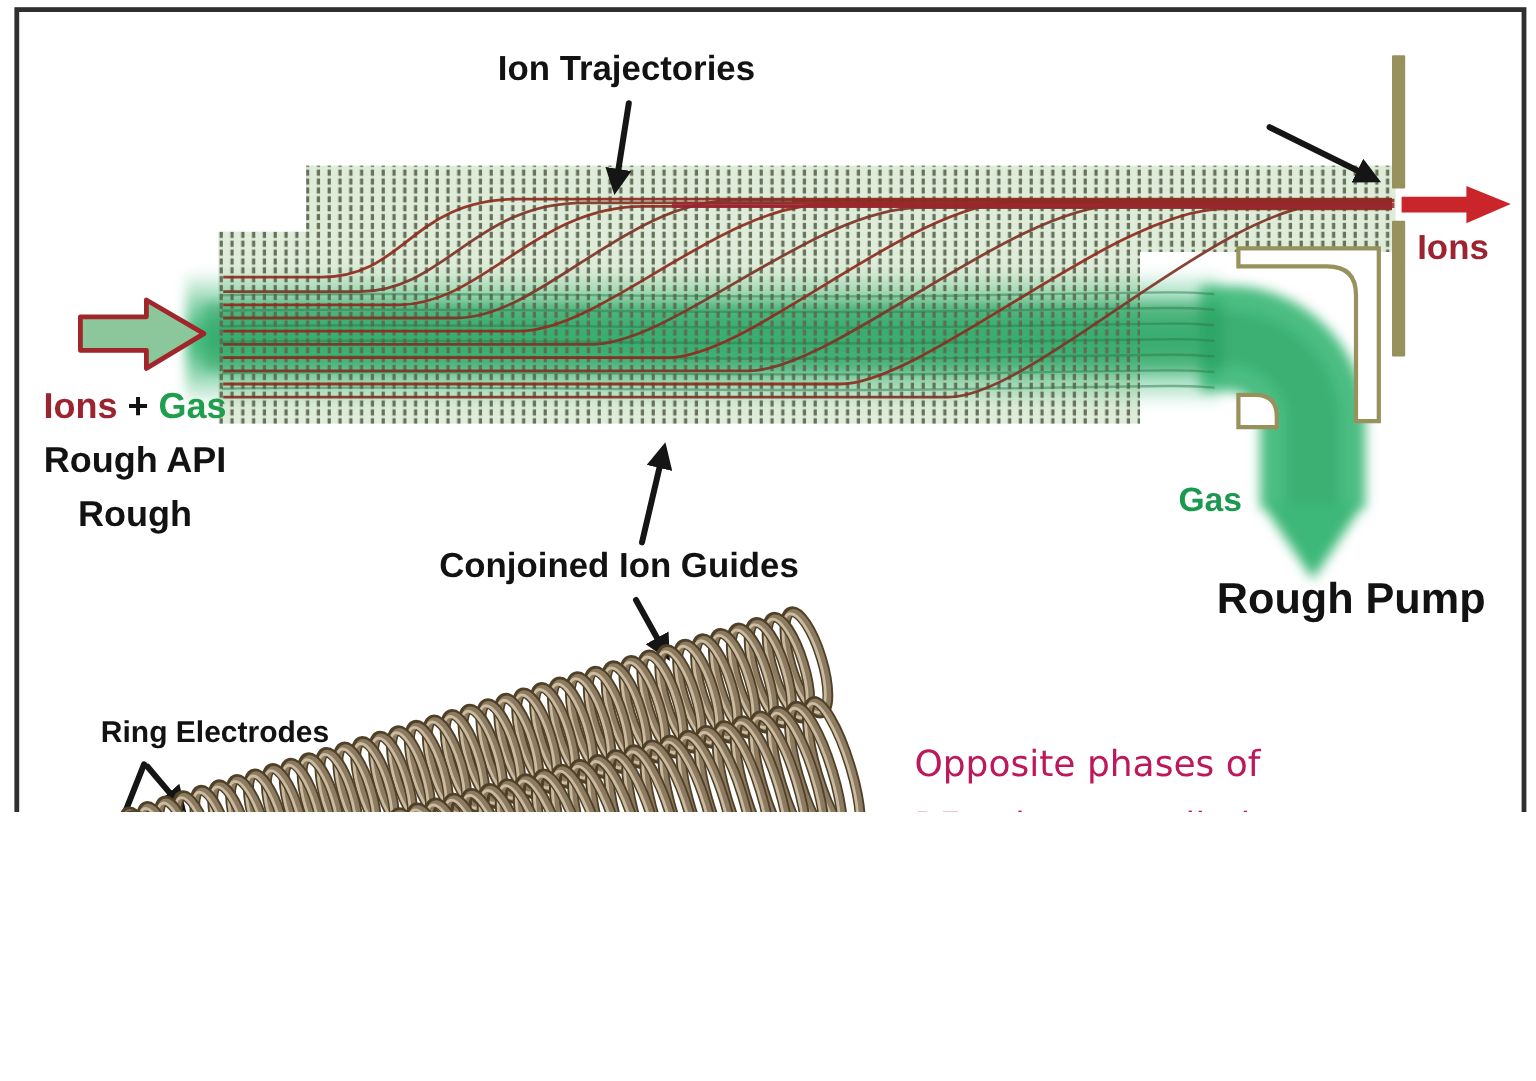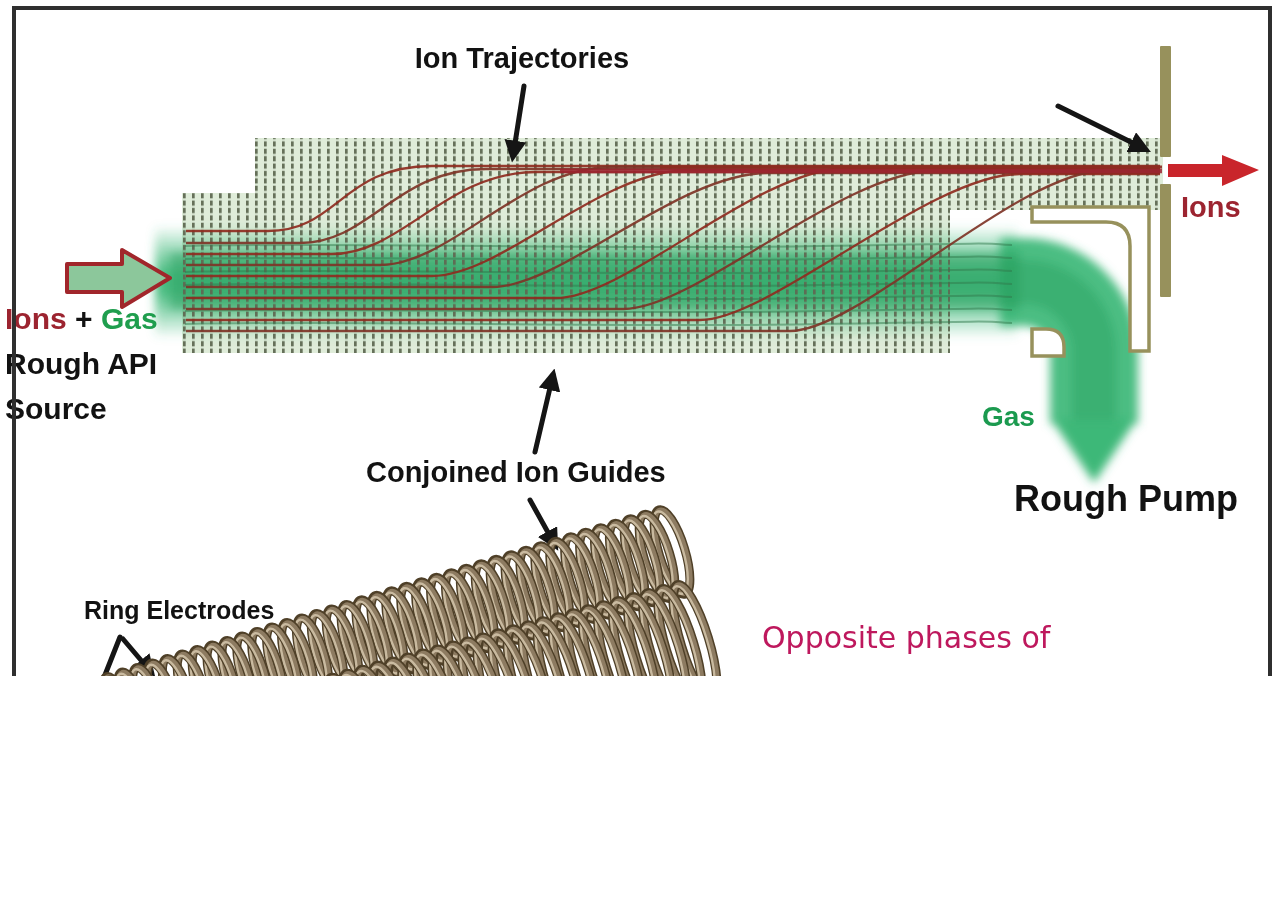--- a/index.html
+++ b/index.html
@@ -5,21 +5,21 @@
   html,body{margin:0;padding:0;background:#ffffff;}
   .canvas{position:relative;width:1280px;height:676px;background:#fff;overflow:hidden;
           font-family:"Liberation Sans",sans-serif;}
   .canvas svg{position:absolute;left:0;top:0;}
   .frame{position:absolute;left:12px;top:6px;width:1252px;height:874px;
          border:4px solid #2f2f2f;pointer-events:none;}
   .lbl{position:absolute;font-weight:bold;color:#121212;white-space:nowrap;}
   #lbl-ion-trajectories{left:397px;top:42px;width:250px;text-align:center;font-size:29px;}
   #lbl-differential-aperture{left:958px;top:22px;width:200px;text-align:center;font-size:27px;line-height:33px;}
   #lbl-ions-out{left:1181px;top:191px;font-size:29px;color:#9c2430;}
-  #src-block{left:5px;top:296px;width:215px;text-align:left;font-size:30px;line-height:45px;}
+  #src-block{left:5px;top:316px;width:215px;text-align:center;font-size:30px;line-height:45px;}
   #src-line1 .red{color:#9c2430;} #src-line1 .grn{color:#1f9e4e;} #src-line1 .blk{color:#121212;}
   #lbl-gas-out{left:982px;top:401px;font-size:28px;color:#1b9a4f;}
   #lbl-rough-pump{left:1014px;top:478px;font-size:36px;}
   #lbl-conjoined{left:366px;top:456px;font-size:29px;}
   #lbl-ring-electrodes{left:84px;top:596px;font-size:25px;}
   #lbl-rf-note{left:762px;top:612px;font-size:30px;line-height:51px;font-weight:normal;
                font-family:"DejaVu Sans",sans-serif;color:#be185d;white-space:pre-line;}
 </style>
 </head>
 <body>
@@ -383,21 +383,21 @@
   </svg>
 
   <div class="lbl" id="lbl-ion-trajectories">Ion Trajectories</div>
 
 
   <div class="lbl" id="lbl-ions-out">Ions</div>
 
   <div class="lbl" id="src-block">
     <div id="src-line1"><span class="red">Ions</span><span class="blk"> + </span><span class="grn">Gas</span></div>
     <div>Rough API</div>
-    <div>Source</div>
+    <div>Rough</div>
   </div>
 
   <div class="lbl" id="lbl-gas-out">Gas</div>
 
   <div class="lbl" id="lbl-rough-pump">Rough Pump</div>
 
   <div class="lbl" id="lbl-ring-electrodes">Ring Electrodes</div>
 
   <div class="lbl" id="lbl-conjoined">Conjoined Ion Guides</div>
 

